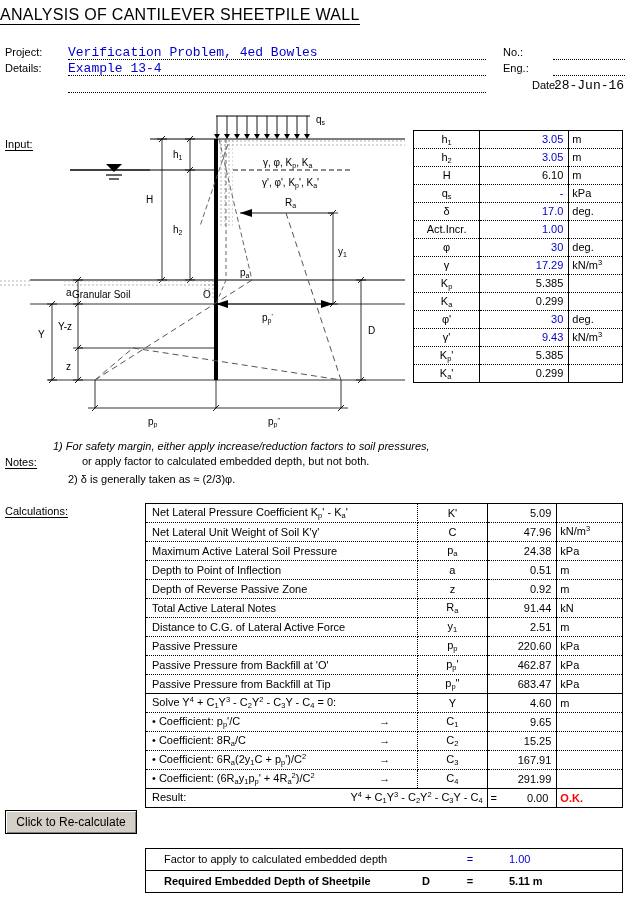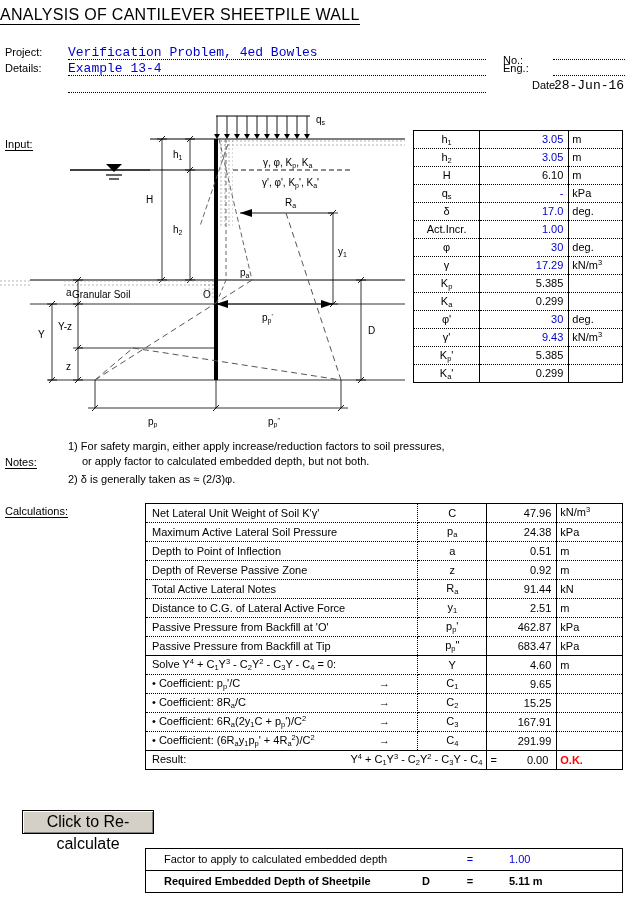--- a/index.html
+++ b/index.html
@@ -56,24 +56,24 @@
   #tbl-result td{height:21px;}
   #tbl-result tr:first-child td{border-bottom:1.5px solid #000;}
   #tbl-result .r-desc{padding-left:18px;text-align:left;}
   #tbl-result .r-sym{width:36px;text-align:center;}
   #tbl-result .r-eq{width:40px;text-align:center;}
   #tbl-result .r-val{width:110px;text-align:left;padding-left:16px;}
   #tbl-result .bold{font-weight:bold;}
 
   
   #recalc{
-    position:absolute;left:22px;top:810px;width:130px;height:22px;
+    position:absolute;left:5px;top:810px;width:130px;height:22px;
     background:#d4d0c8;border:1px solid #000;
     box-shadow:inset 1px 1px 0 #fff, inset -1px -1px 0 #808080;
-    font-size:16px;text-align:center;line-height:22px;cursor:pointer;
+    font-size:12px;text-align:center;line-height:22px;cursor:pointer;
     font-family:"Liberation Sans",sans-serif;
   }
 
   
   #notes-label{left:5px;top:456px;}
   #notes-label span{border-bottom:1px solid #000;}
   .note{position:absolute;font-size:11px;}
 
   .ulab span{border-bottom:1px solid #000;}
 
@@ -88,21 +88,21 @@
 </div>
 
 <div class="abs hdr-label" style="left:5px;top:46px;">Project:</div>
 <div class="abs blue fieldval dotline" style="left:68px;top:46px;width:418px;">Verification Problem, 4ed Bowles</div>
 
 <div class="abs hdr-label" style="left:5px;top:62px;">Details:</div>
 <div class="abs blue fieldval dotline" style="left:68px;top:62px;width:418px;">Example 13-4</div>
 
 <div class="abs dotline" style="left:68px;top:80px;width:418px;height:12px;"></div>
 
-<div class="abs hdr-label" style="left:503px;top:46px;margin-top:8px;">No.:</div>
+<div class="abs hdr-label" style="left:503px;top:46px;">No.:</div>
 <div class="abs blue fieldval dotline" style="left:553px;top:46px;width:72px;height:13px;"></div>
 
 <div class="abs hdr-label" style="left:503px;top:62px;">Eng.:</div>
 <div class="abs blue fieldval dotline" style="left:553px;top:62px;width:72px;height:13px;"></div>
 
 <div class="abs hdr-label" style="left:503px;top:79px;margin-left:29px;">Date:</div>
 <div class="abs fieldval" style="left:553px;top:79px;width:72px;text-align:center;">28-Jun-16</div>
 
 <div class="abs ulab" style="left:5px;top:138px;">
   <span>Input:</span>
@@ -343,30 +343,36 @@
       <td class="c-lab">K<sub>a</sub>'</td>
       <td class="c-val">0.299</td>
       <td class="c-uni"></td>
     </tr>
   </tbody>
 </table>
 
 <div class="abs ulab" id="notes-label">
   <span>Notes:</span>
 </div>
-<div class="note" style="left:68px;top:440px;">1) For safety margin, either apply increase/reduction factors to soil pressures,</div>
+<div class="note" style="left:53px;top:440px;font-style:italic;">1) For safety margin, either apply increase/reduction factors to soil pressures,</div>
 <div class="note" style="left:82px;top:455px;">or apply factor to calculated embedded depth, but not both.</div>
 <div class="note" style="left:68px;top:473px;">2) δ  is generally taken as ≈ (2/3)φ.</div>
 
 <div class="abs ulab" style="left:5px;top:505px;">
   <span>Calculations:</span>
 </div>
 
 <table id="tbl-calc">
   <tbody>
+    <tr>
+      <td class="c-desc">Net Lateral Pressure Coefficient K<sub>p</sub>' - K<sub>a</sub>'</td>
+      <td class="c-sym">K'</td>
+      <td class="c-val">5.09</td>
+      <td class="c-uni"></td>
+    </tr>
     <tr>
       <td class="c-desc">Net Lateral Unit Weight of Soil K'γ'</td>
       <td class="c-sym">C</td>
       <td class="c-val">47.96</td>
       <td class="c-uni">kN/m<sup>3</sup></td>
     </tr>
     <tr>
       <td class="c-desc">Maximum Active Lateral Soil Pressure</td>
       <td class="c-sym">p<sub>a</sub></td>
       <td class="c-val">24.38</td>
@@ -388,20 +394,26 @@
       <td class="c-desc">Total Active Lateral Notes</td>
       <td class="c-sym">R<sub>a</sub></td>
       <td class="c-val">91.44</td>
       <td class="c-uni">kN</td>
     </tr>
     <tr>
       <td class="c-desc">Distance to C.G. of Lateral Active Force</td>
       <td class="c-sym">y<sub>1</sub></td>
       <td class="c-val">2.51</td>
       <td class="c-uni">m</td>
+    </tr>
+    <tr>
+      <td class="c-desc">Passive Pressure</td>
+      <td class="c-sym">p<sub>p</sub></td>
+      <td class="c-val">220.60</td>
+      <td class="c-uni">kPa</td>
     </tr>
     <tr>
       <td class="c-desc">Passive Pressure from Backfill at 'O'</td>
       <td class="c-sym">p<sub>p</sub>'</td>
       <td class="c-val">462.87</td>
       <td class="c-uni">kPa</td>
     </tr>
     <tr>
       <td class="c-desc">Passive Pressure from Backfill at Tip</td>
       <td class="c-sym">p<sub>p</sub>"</td>

